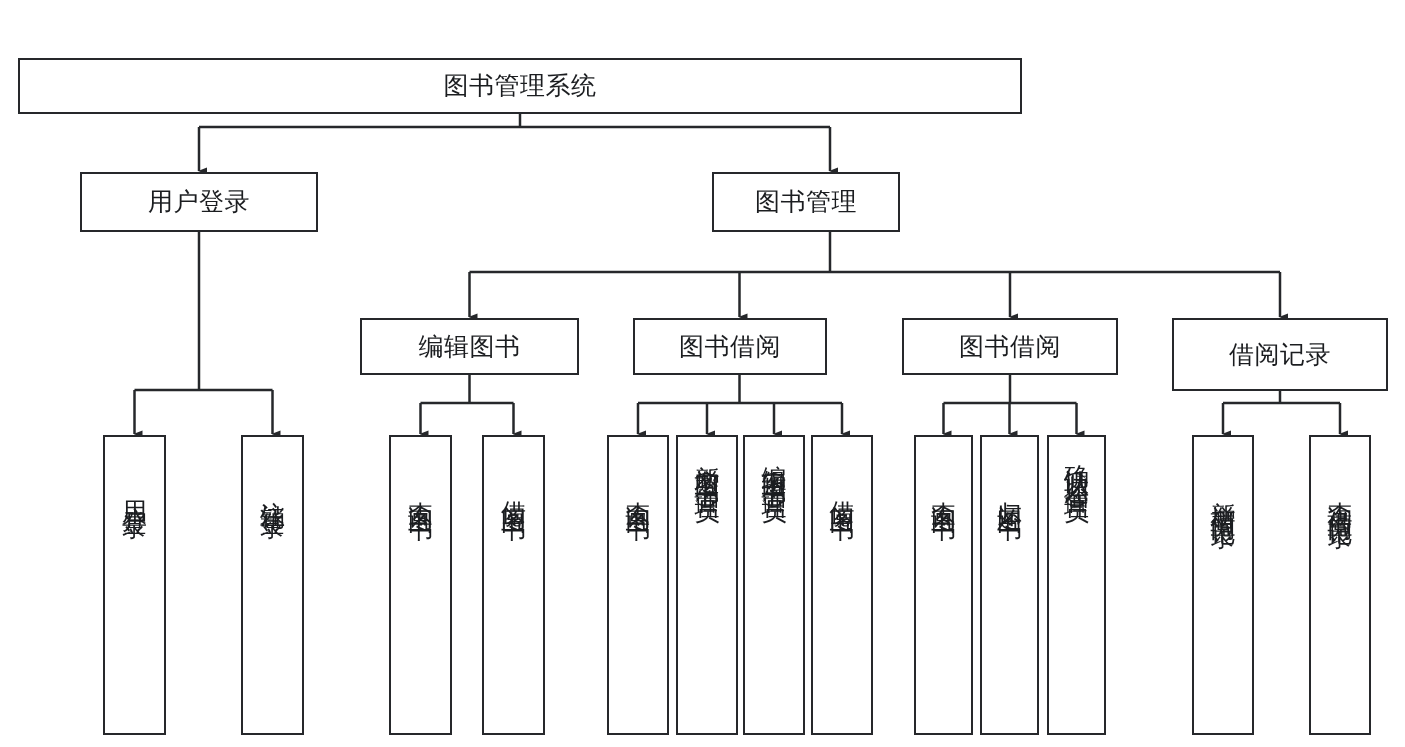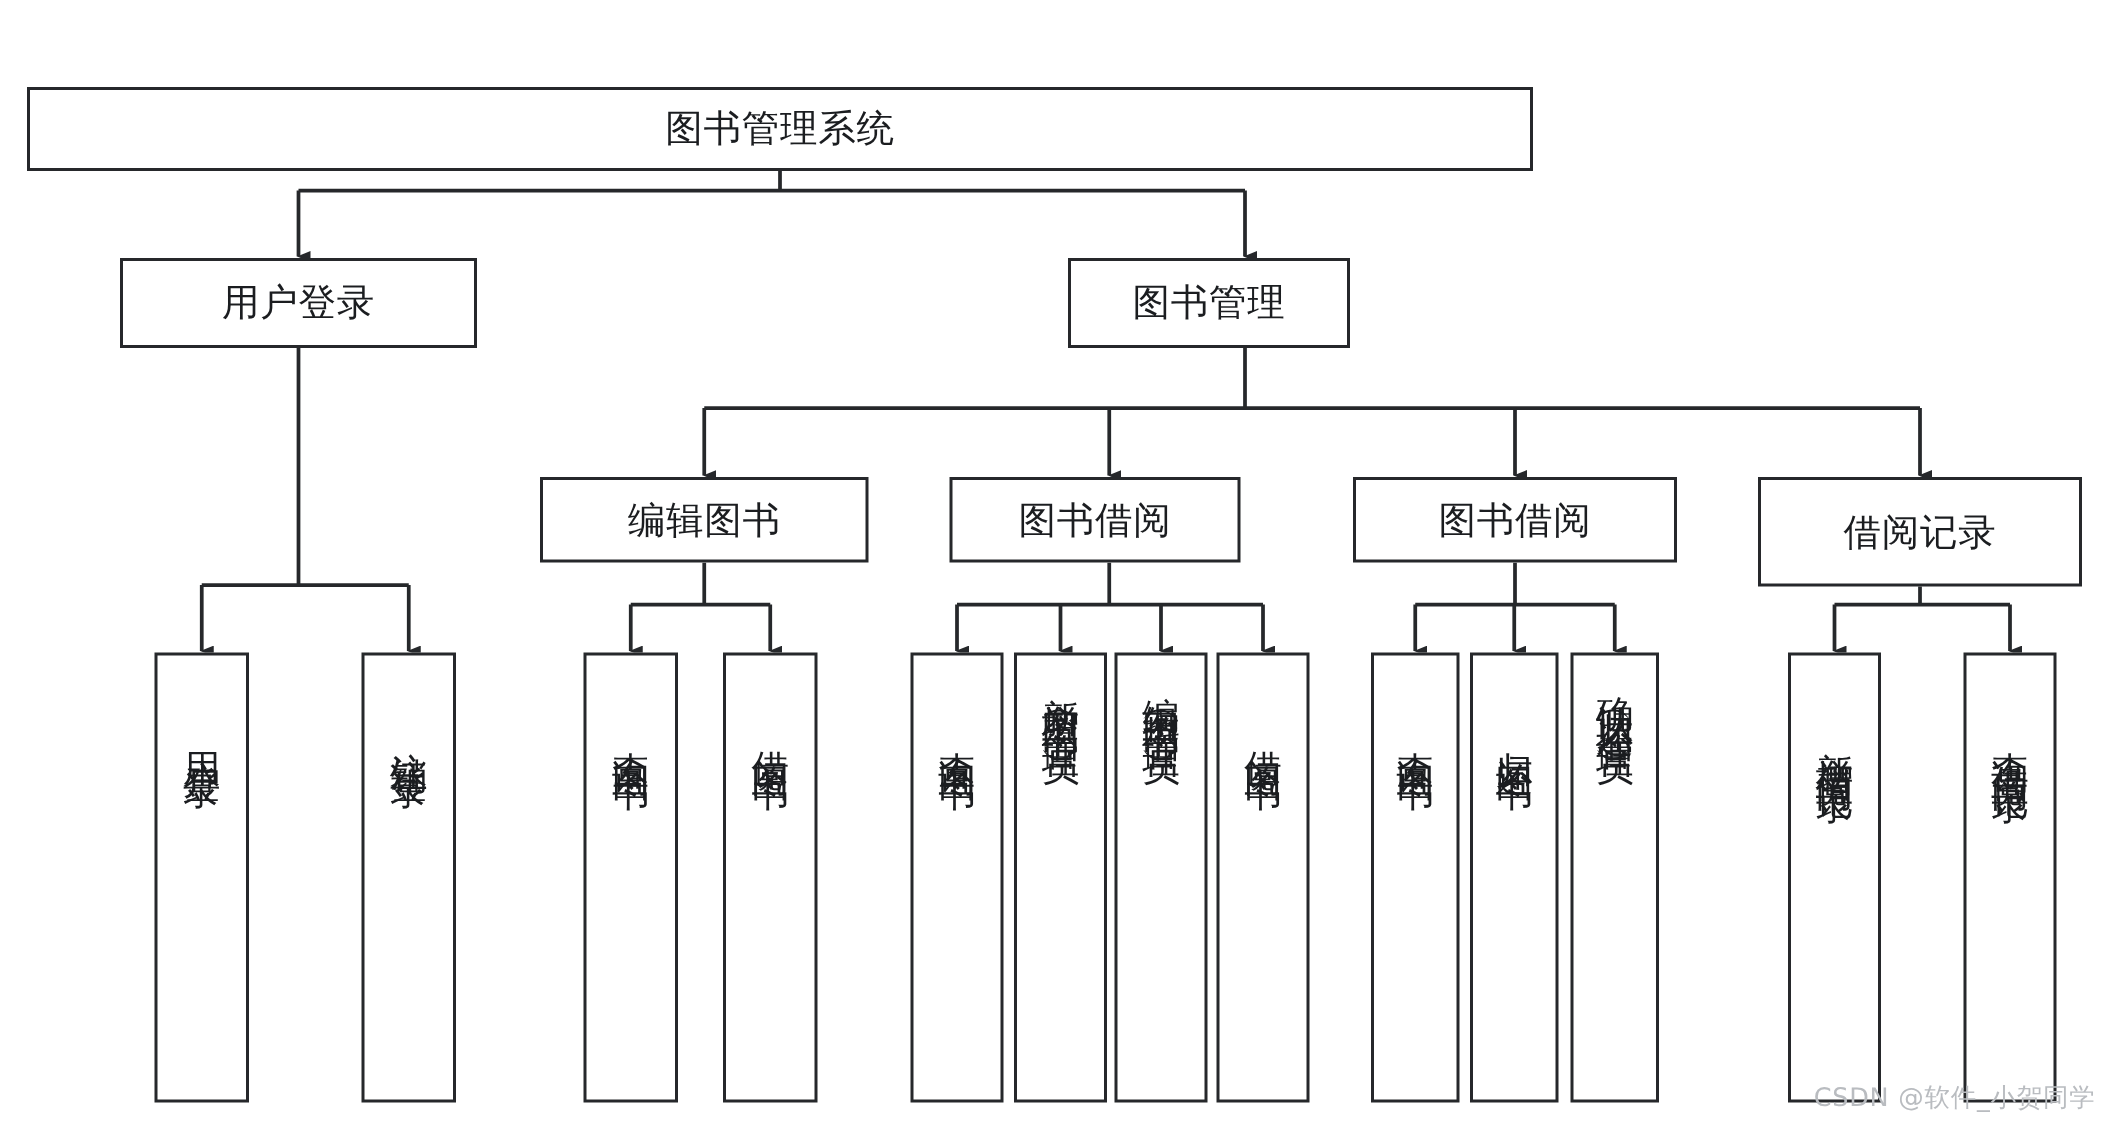--- a/index.html
+++ b/index.html
@@ -184,14 +184,13 @@
         <span class="label">确认归还（管理员）</span>
       </div>
       <div class="node vert" style="left: 1192px; top: 435px; width: 62px; height: 300px;">
         <span class="label">新增借阅记录</span>
       </div>
       <div class="node vert" style="left: 1309px; top: 435px; width: 62px; height: 300px;">
         <span class="label">查询借阅记录</span>
       </div>
     </div>
 
-  <div class="watermark">CSDN @软件_小贺同学</div>
 </div>
 
 </body></html>

